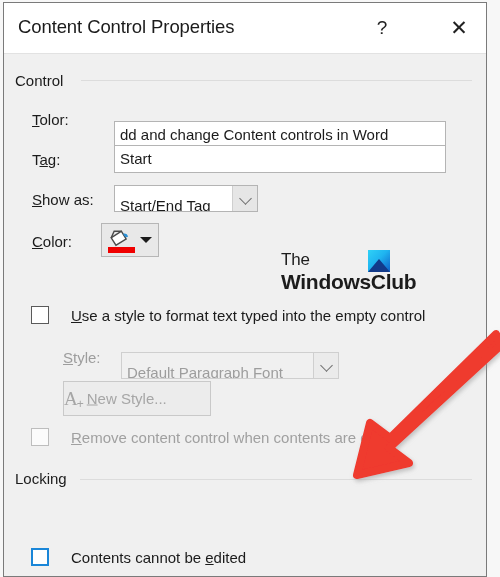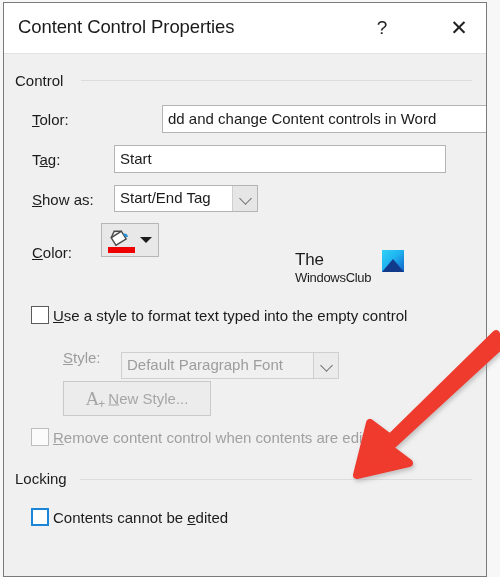--- a/index.html
+++ b/index.html
@@ -139,20 +139,21 @@
     align-items: stretch;
   }
   .combo .value {
     flex: 1 1 auto;
     font-size: 15px;
     color: #1b1b1b;
     line-height: 24px;
     padding-left: 5px;
     white-space: nowrap;
     overflow: hidden;
+    margin-top: 8px;
   }
   .combo .arrow-btn {
     flex: 0 0 auto;
     width: 24px;
     background: #e6e6e6;
     border-left: 1px solid #cfcfcf;
     position: relative;
   }
   .combo.disabled { background: #f0f0f0; border-color: #cfcfcf; }
   .combo.disabled .value { color: #9d9d9d; }
@@ -203,21 +204,20 @@
   }
 
   
   .btn {
     position: absolute;
     box-sizing: border-box;
     background: #e6e6e6;
     border: 1px solid #b4b4b4;
     font-size: 15px;
     color: #1b1b1b;
-    text-align: center;
     font-family: "Liberation Sans", sans-serif;
     cursor: default;
   }
   .btn.default-btn {
     border: 3px solid #0a7ad4;
     background: #e4e4e4;
   }
   .btn.disabled {
     color: #a6a6a6;
     border-color: #c9c9c9;
@@ -267,53 +267,54 @@
     top: 1px;
     width: 6px;
     height: 11px;
     border-right: 2px solid #1b1b1b;
     border-bottom: 2px solid #1b1b1b;
     transform: rotate(42deg);
   }
   .cb-label {
     font-size: 15px;
     color: #1b1b1b;
-    margin-left: 4px;
+    margin-left: 22px;
   }
   .cb-label.disabled { color: #a0a0a0; }
   .focus-ring {
     padding: 1px 4px 2px 3px;
     margin-left: 5px;
     outline: 1px dotted #3a3a3a;
     outline-offset: 0px;
   }
   .focus-ring .cb-label { margin-left: 0; }
 
   
   .watermark {
     position: absolute;
-    left: 291px;
+    left: 277px;
     top: 196px;
     width: 130px;
     height: 46px;
     text-align: right;
   }
   .wm-line1 {
     position: absolute;
     left: 0; top: 0;
     font-size: 17px;
     color: #1c1c1c;
     letter-spacing: -0.2px;
   }
   .wm-line2 {
     position: absolute;
     left: 0; top: 20px;
-    font-size: 13px;
+    font-size: 21px;
     color: #1c1c1c;
     letter-spacing: -0.3px;
+    font-weight: bold;
   }
   .wm-logo {
     position: absolute;
     left: 87px;
     top: 0px;
     width: 22px;
     height: 22px;
     background: linear-gradient(135deg, #2fd2f7 0%, #1fb4f0 45%, #0e5ec8 100%);
     overflow: hidden;
   }
@@ -353,38 +354,38 @@
     </div>
 
     <div class="body">
 
       <div class="group-label" style="left:11px; top:18px;">Control</div>
       <div class="group-rule" style="left:77px; top:26px; width:391px;"></div>
 
       <div class="field-label" style="left:28px; top:57px;">
         <span class="ul">T</span><span>olor:</span>
       </div>
-      <div class="textbox" style="left:110px; top:51px; width:332px; height:28px;margin-left:48px;" title="">dd and change Content controls in Word</div>
+      <div class="textbox" style="left:110px; top:67px; width:332px; height:28px;" title="">dd and change Content controls in Word</div>
 
       <div class="field-label" style="left:28px; top:97px;">
         <span>T</span><span class="ul">a</span><span>g:</span>
       </div>
       <div class="textbox" style="left:110px; top:91px; width:332px; height:28px;" title="">Start</div>
 
       <div class="field-label" style="left:28px; top:137px;">
         <span class="ul">S</span><span>how as:</span>
       </div>
       <div class="combo" style="left:110px; top:131px; width:144px; height:27px;">
         <div class="value">Start/End Tag</div>
         <div class="arrow-btn">
           <span class="chev"></span>
         </div>
       </div>
 
-      <div class="field-label" style="left:28px; top:190px;">
+      <div class="field-label" style="left:28px; top:179px;">
         <span class="ul">C</span><span>olor:</span>
       </div>
       <div class="color-btn" style="left:97px; top:169px; width:58px; height:34px;">
         <svg class="bucket" viewBox="0 0 24 18">
           <g transform="rotate(-32 12 9)">
             <rect x="3" y="3" width="12" height="9" fill="#ffffff" stroke="#4a4a4a" stroke-width="1.4"></rect>
             <path d="M3 3 L9 -1 L15 3" fill="none" stroke="#4a4a4a" stroke-width="1.4"></path>
             <path d="M15 6 q4 1 3 5 q-3 0 -3 -3 z" fill="#2a8fd4"></path>
           </g>
         </svg>
@@ -419,21 +420,21 @@
 
       <div class="checkrow" style="left:27px; top:374px;">
         <span class="cbox disabled"></span>
         <span class="cb-label disabled"><span class="ul">R</span><span>emove content control when contents are edited</span></span>
       </div>
 
       <div class="group-label" style="left:11px; top:416px;">Locking</div>
       <div class="group-rule" style="left:76px; top:425px; width:392px;"></div>
 
 
-      <div class="checkrow" style="left:27px; top:454px;">
+      <div class="checkrow" style="left:27px; top:494px;">
         <span class="cbox hover"></span>
         <span class="cb-label"><span>Contents cannot be </span><span class="ul">e</span><span>dited</span></span>
       </div>
 
       <div class="btn default-btn" style="left:237px; top:522px; width:117px; height:38px;">
         
       </div>
       <div class="btn" style="left:368px; top:522px; width:117px; height:38px;">
         
       </div>

